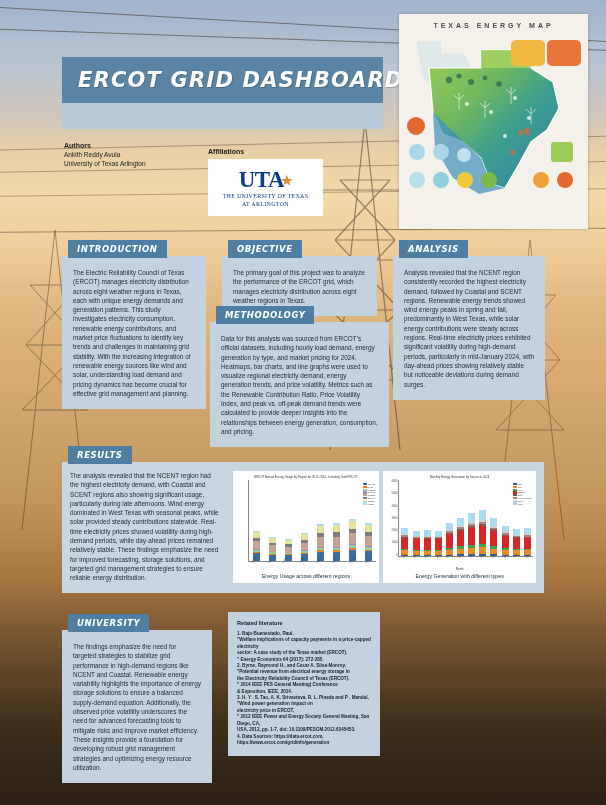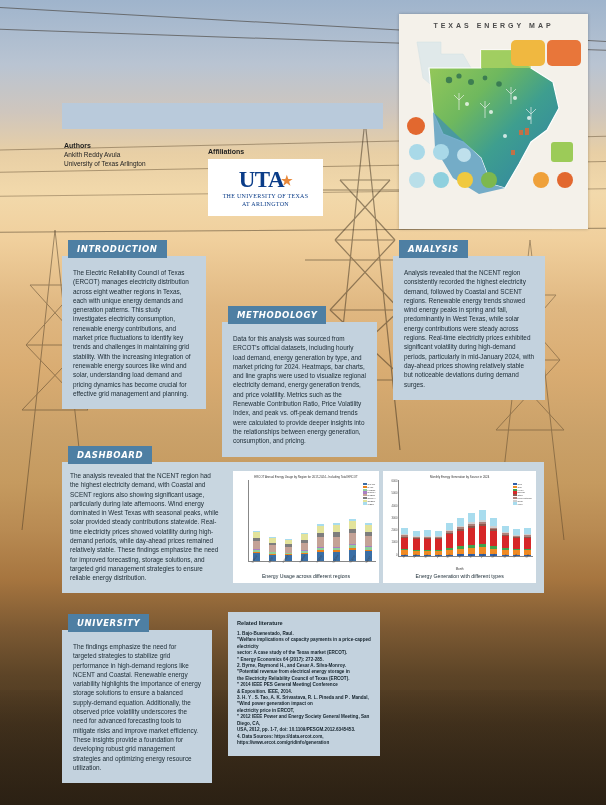--- a/index.html
+++ b/index.html
@@ -107,21 +107,21 @@
     background:#c3d2de; color:#1b2a33; font-size:6.4px; line-height:9.3px;
     padding:12px 11px 11px 11px; text-align:left;
     margin-top:-2px; position:relative; z-index:2;
   }
 
   
   #sec-intro      { left:62px;  top:238px; width:144px; }
   #sec-intro .sec-head { margin-left:6px; }
   #sec-objective  { left:222px; top:238px; width:155px; }
   #sec-objective .sec-head { margin-left:6px; }
-  #sec-method     { left:222px; top:304px; width:155px; }
+  #sec-method     { left:210px; top:304px; width:179px; }
   #sec-method .sec-head { margin-left:6px; }
   #sec-results    { left:393px; top:238px; width:152px; }
   #sec-results .sec-head { margin-left:6px; }
   #sec-conclusion { left:62px;  top:612px; width:150px; }
   #sec-conclusion .sec-head { margin-left:6px; }
 
   
   #analysis-wrap { position:absolute; left:62px; top:444px; width:482px; }
   #analysis-head {
     background:#4e7fa3; color:#fff; font-weight:bold; font-style:italic;
@@ -208,20 +208,23 @@
   </svg>
   <svg class="tex" style="left:470px; top:240px; width:120px; height:300px; opacity:.4;" viewBox="0 0 120 300">
     <g stroke="#3b2e1d" stroke-width="1" fill="none">
       <path d="M60 0 L26 300 M60 0 L94 300 M34 55 L86 55 M30 120 L90 120 M26 190 L94 190"></path>
       <path d="M34 55 L90 120 M86 55 L30 120 M30 120 L94 190 M90 120 L26 190"></path>
     </g>
   </svg>
 
   <div style="position:absolute;left:0;top:690px;width:606px;height:115px;background:linear-gradient(to bottom,rgba(60,44,26,.15),rgba(40,30,18,.85));"></div>
 
+  <div id="title-band">
+    <div id="title-text">ERCOT GRID DASHBOARD</div>
+  </div>
   <div id="title-under"></div>
 
   <div id="authors-block">
     <div id="authors-label">Authors</div>
     <div class="author-line">Ankith Reddy Avula</div>
     <div class="author-line">University of Texas Arlington</div>
   </div>
 
   <div id="affil-block">
     <div id="affil-label">Affiliations</div>
@@ -295,33 +298,37 @@
     <div class="map-chip" style="left:134px; top:158px; width:16px; height:16px; background:#efa13a;"></div>
     <div class="map-chip" style="left:158px; top:158px; width:16px; height:16px; background:#e2682f;"></div>
     <div class="map-card" style="left:152px; top:128px; width:22px; height:20px; background:#9ccb58; border-radius:3px;"></div>
   </div>
 
   <div class="sec" id="sec-intro">
     <div class="sec-head">INTRODUCTION</div>
     <div class="sec-body">The Electric Reliability Council of Texas (ERCOT) manages electricity distribution across eight weather regions in Texas, each with unique energy demands and generation patterns. This study investigates electricity consumption, renewable energy contributions, and market price fluctuations to identify key trends and challenges in maintaining grid stability. With the increasing integration of renewable energy sources like wind and solar, understanding load demand and pricing dynamics has become crucial for effective grid management and planning.</div>
   </div>
 
+  <div class="sec" id="sec-objective">
+    <div class="sec-head">OBJECTIVE</div>
+    <div class="sec-body">The primary goal of this project was to analyze the performance of the ERCOT grid, which manages electricity distribution across eight weather regions in Texas.</div>
+  </div>
 
   <div class="sec" id="sec-method">
     <div class="sec-head">METHODOLOGY</div>
     <div class="sec-body">Data for this analysis was sourced from ERCOT's official datasets, including hourly load demand, energy generation by type, and market pricing for 2024. Heatmaps, bar charts, and line graphs were used to visualize regional electricity demand, energy generation trends, and price volatility. Metrics such as the Renewable Contribution Ratio, Price Volatility Index, and peak vs. off-peak demand trends were calculated to provide deeper insights into the relationships between energy generation, consumption, and pricing.</div>
   </div>
 
   <div class="sec" id="sec-results">
     <div class="sec-head">ANALYSIS</div>
     <div class="sec-body">Analysis revealed that the NCENT region consistently recorded the highest electricity demand, followed by Coastal and SCENT regions. Renewable energy trends showed wind energy peaks in spring and fall, predominantly in West Texas, while solar energy contributions were steady across regions. Real-time electricity prices exhibited significant volatility during high-demand periods, particularly in mid-January 2024, with day-ahead prices showing relatively stable but noticeable deviations during demand surges.</div>
   </div>
 
   <div id="analysis-wrap">
-    <div id="analysis-head">DASHBOARD</div>
+    <div id="analysis-head">RESULTS</div>
     <div id="analysis-body">
 
       <div id="analysis-text">The analysis revealed that the NCENT region had the highest electricity demand, with Coastal and SCENT regions also showing significant usage, particularly during late afternoons. Wind energy dominated in West Texas with seasonal peaks, while solar provided steady contributions statewide. Real-time electricity prices showed volatility during high-demand periods, while day-ahead prices remained relatively stable. These findings emphasize the need for improved forecasting, storage solutions, and targeted grid management strategies to ensure reliable energy distribution.</div>
 
       <div class="chart-card" id="chart1-card">
         <div class="chart-title">ERCOT Annual Energy Usage by Region for 2017-2024 - Including Total ERCOT</div>
         <div class="chart-plot" style="height:52px;">
           <div class="chart-yaxis" id="c1-yaxis">
               <div></div>
               <div></div>

